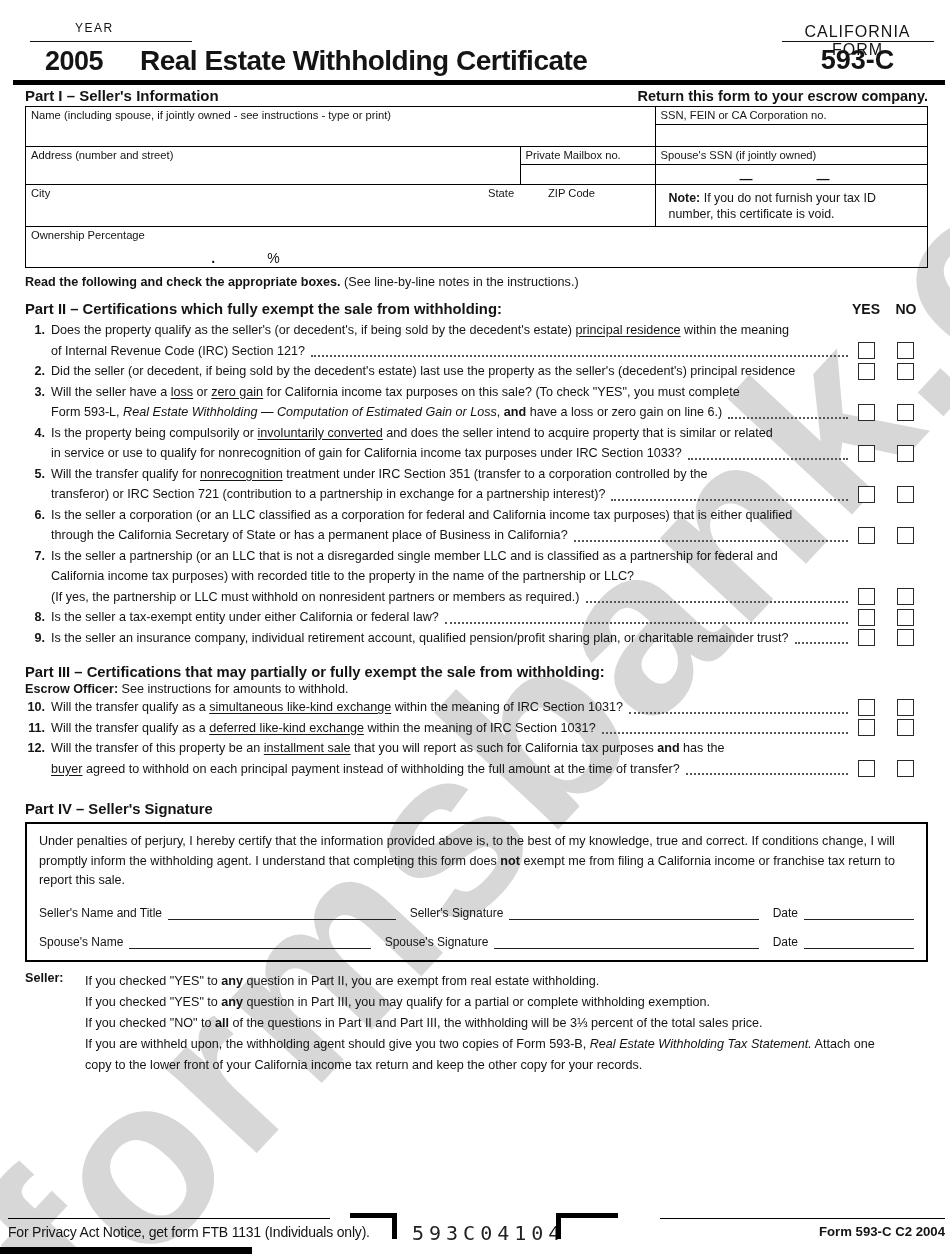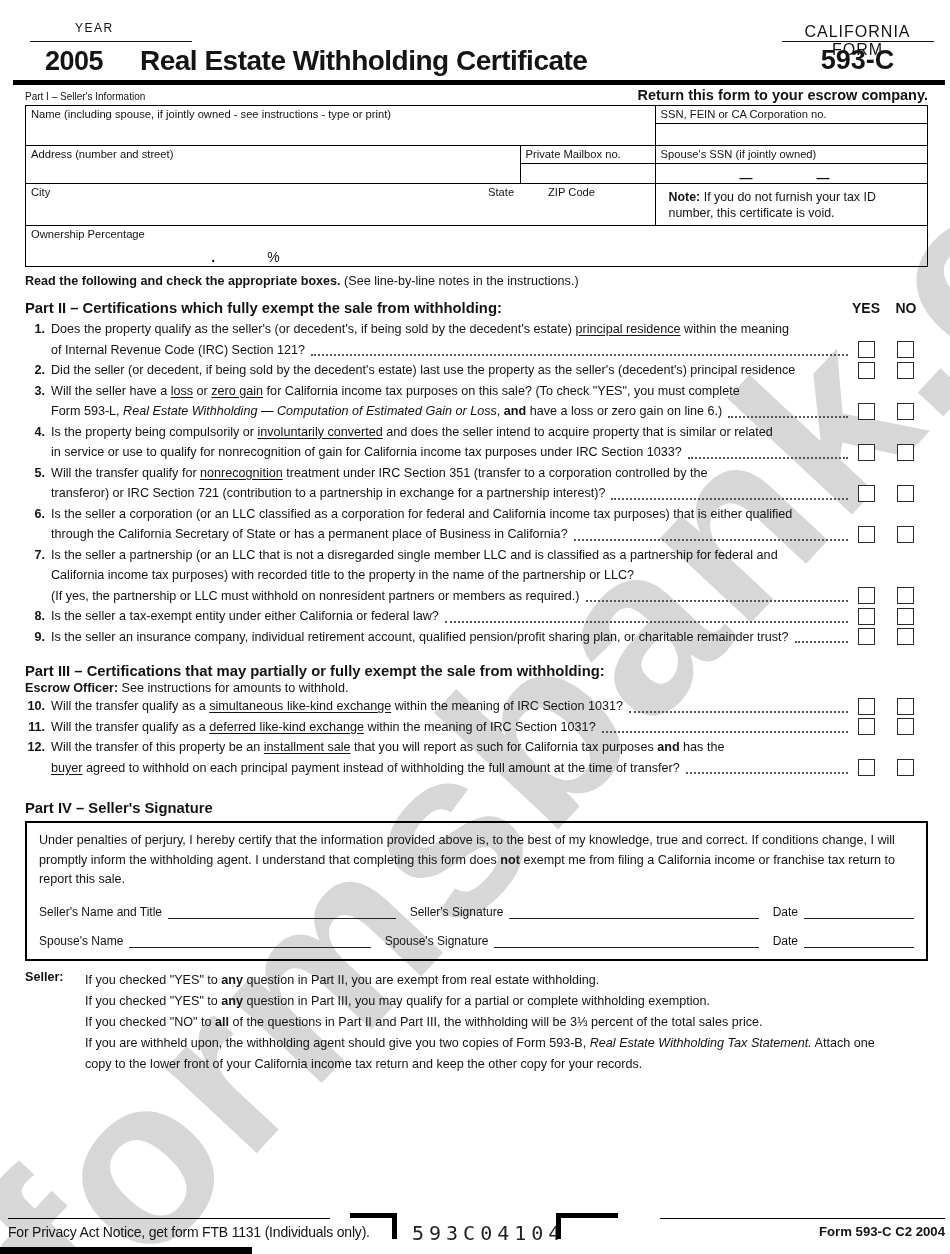--- a/index.html
+++ b/index.html
@@ -23,21 +23,21 @@
   .hdr .year-rule { position:absolute; left:5px; top:41px; width:162px; border-top:1.6px solid #111; }
   .hdr .caform { position:absolute; left:755px; top:23px; width:155px; text-align:center; font-size:16px; letter-spacing:1px; }
   .hdr .caform-rule { position:absolute; left:757px; top:41px; width:152px; border-top:1.6px solid #111; }
   .hdr .year-big { position:absolute; left:20px; top:46px; font-size:27px; font-weight:bold; letter-spacing:-0.5px; }
   .hdr .title { position:absolute; left:115px; top:45px; font-size:28px; font-weight:bold; letter-spacing:-0.5px; }
   .hdr .formnum { position:absolute; left:755px; top:45px; width:155px; text-align:center; font-size:27px; font-weight:bold; }
   .hdr .thick-rule { position:absolute; left:-12px; top:80px; width:932px; height:5px; background:#000; }
 
   
   .p1-head { display:flex; justify-content:space-between; align-items:baseline; padding:1px 0 2px 0; }
-  .p1-head .lt { font-size:10px; font-weight:normal; }
+  .p1-head .lt { font-size:15px; font-weight:bold; }
   .p1-head .rt { font-size:14.5px; font-weight:bold; }
 
   .p1-table { border:1.7px solid #000; font-size:11.2px; }
   .p1-table .row { display:flex; }
   .cell { position:relative; }
   .lblpad { padding:2px 5px; }
   .r1 { height:40px; border-bottom:1.3px solid #000; }
   .r2 { height:38px; border-bottom:1.3px solid #000; }
   .r3 { height:42px; border-bottom:1.3px solid #000; }
   .r4 { height:40px; }

